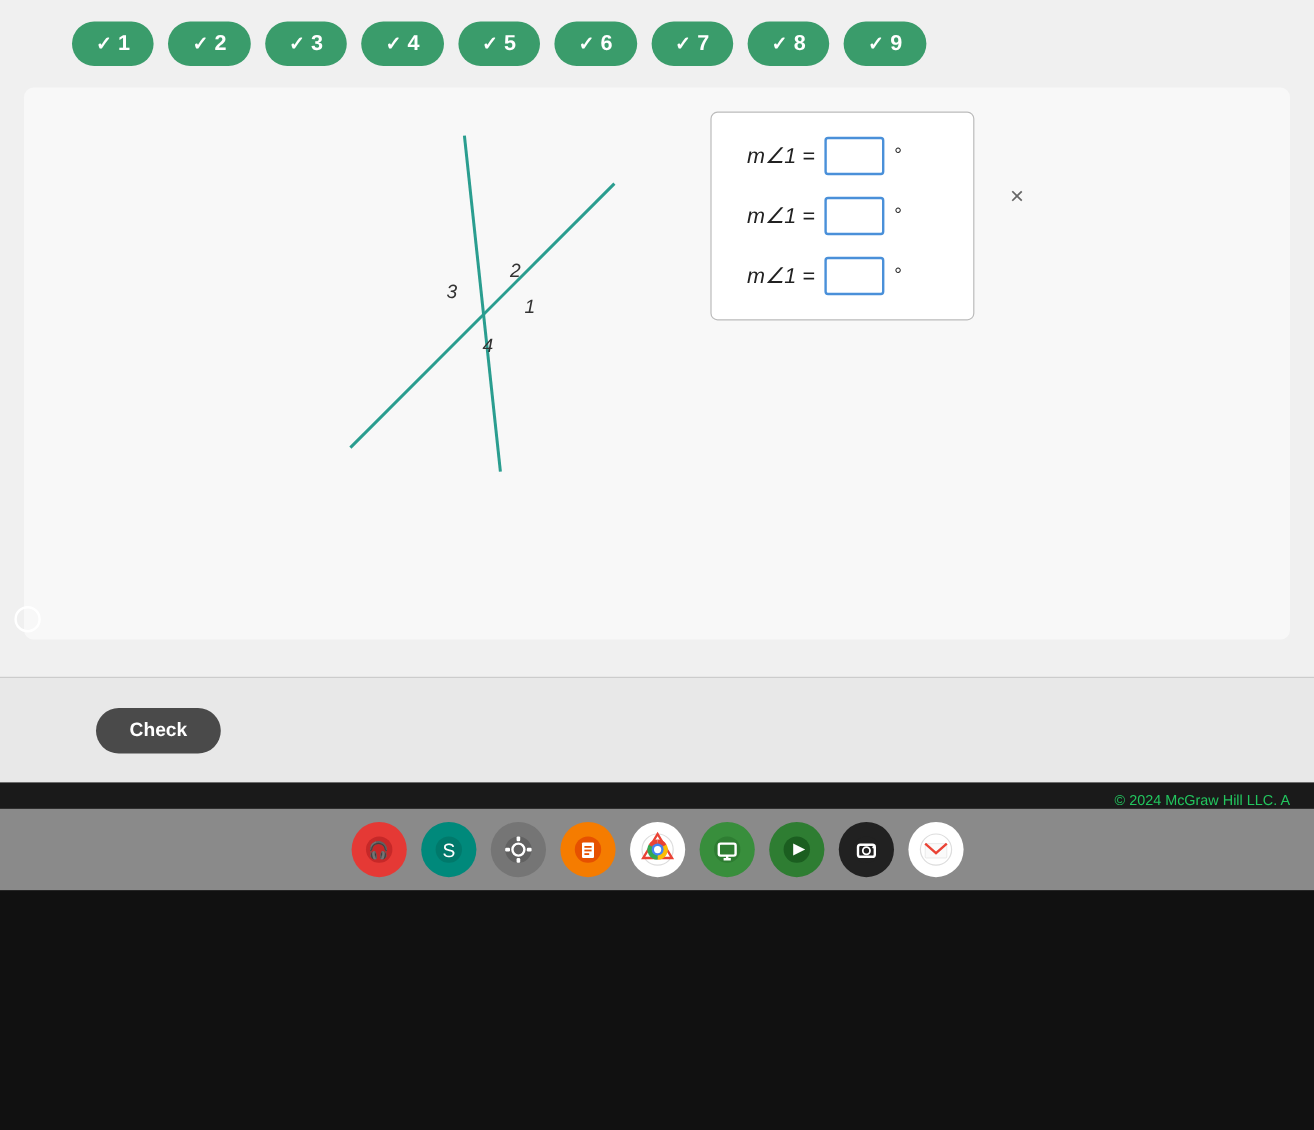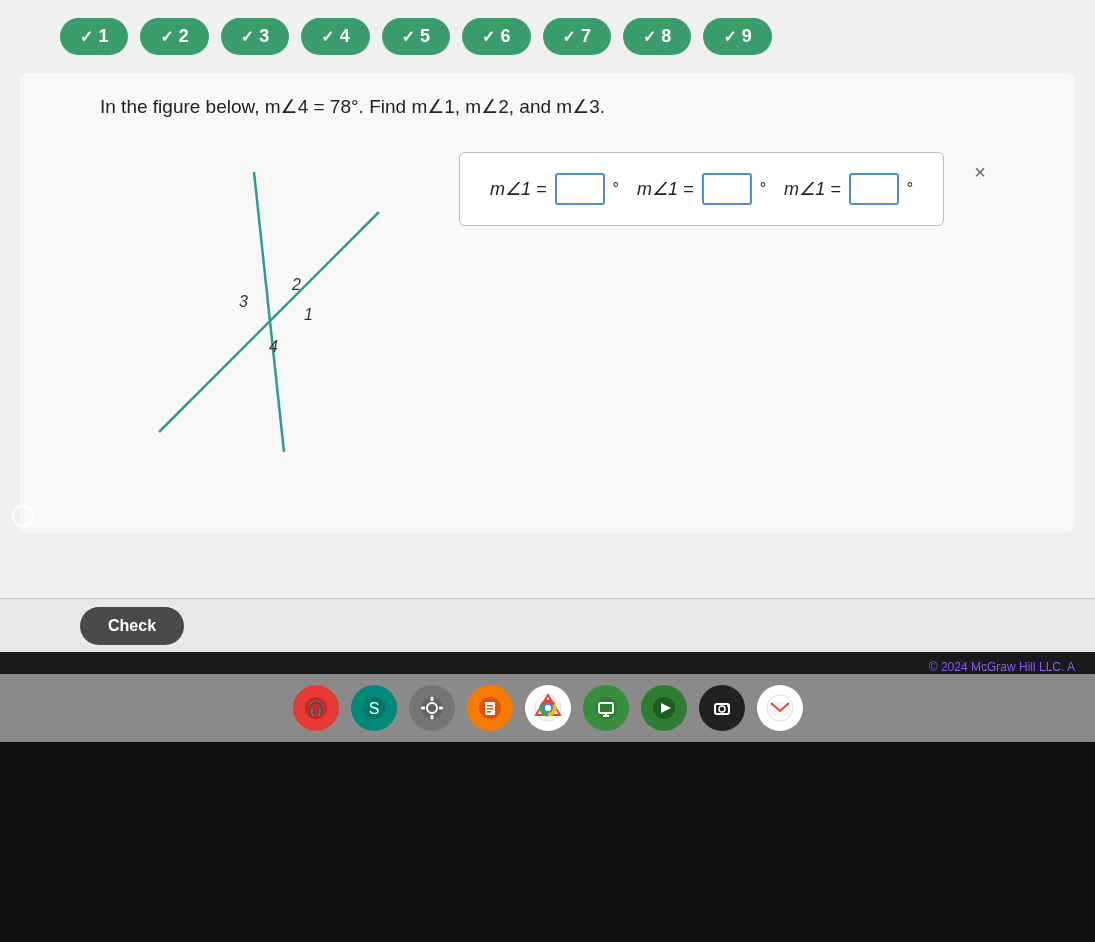--- a/index.html
+++ b/index.html
@@ -84,21 +84,21 @@
       height: 320px;
     }
 
     
     .answer-box {
       background: white;
       border: 1.5px solid #bbb;
       border-radius: 6px;
       padding: 20px 30px;
       display: flex;
-      flex-direction: row;
+      flex-direction: column;
       gap: 18px;
       min-width: 220px;
     }
 
     .answer-row {
       display: flex;
       align-items: center;
       gap: 8px;
       font-size: 18px;
       color: #222;
@@ -141,21 +141,21 @@
       background: none;
       border: none;
     }
 
     
     .bottom-bar {
       position: absolute;
       bottom: 290px;
       left: 0;
       right: 0;
-      height: 54px;
+      height: 88px;
       background: #e8e8e8;
       border-top: 1px solid #ccc;
       display: flex;
       align-items: center;
       padding: 0 80px;
     }
 
     .check-button {
       background: #4a4a4a;
       color: white;
@@ -166,21 +166,21 @@
       font-weight: bold;
       cursor: pointer;
     }
 
     
     .copyright {
       position: absolute;
       bottom: 268px;
       right: 20px;
       font-size: 12px;
-      color: #8b5cf6;
+      color: #22c55e;
     }
 
     
     .taskbar {
       position: absolute;
       bottom: 200px;
       left: 0;
       right: 0;
       height: 68px;
       background: #8a8a8a;
@@ -278,21 +278,20 @@
       <span class="check">✓</span>
       <span>8</span>
     </div>
     <div class="pill active">
       <span class="check">✓</span>
       <span>9</span>
     </div>
   </div>
 
   <div class="problem-area">
-    <p class="problem-text">In the figure below, m∠4 = 78°. Find m∠1,  m∠2,  and m∠3.</p>
 
     <div class="figure-answer">
 
       <div class="figure-container">
         <svg width="320" height="320" viewBox="0 0 320 320">
 
           <line x1="60" y1="280" x2="280" y2="60" stroke="#2a9d8f" stroke-width="2.5"></line>
 
           <line x1="155" y1="20" x2="185" y2="300" stroke="#2a9d8f" stroke-width="2.5"></line>
 

